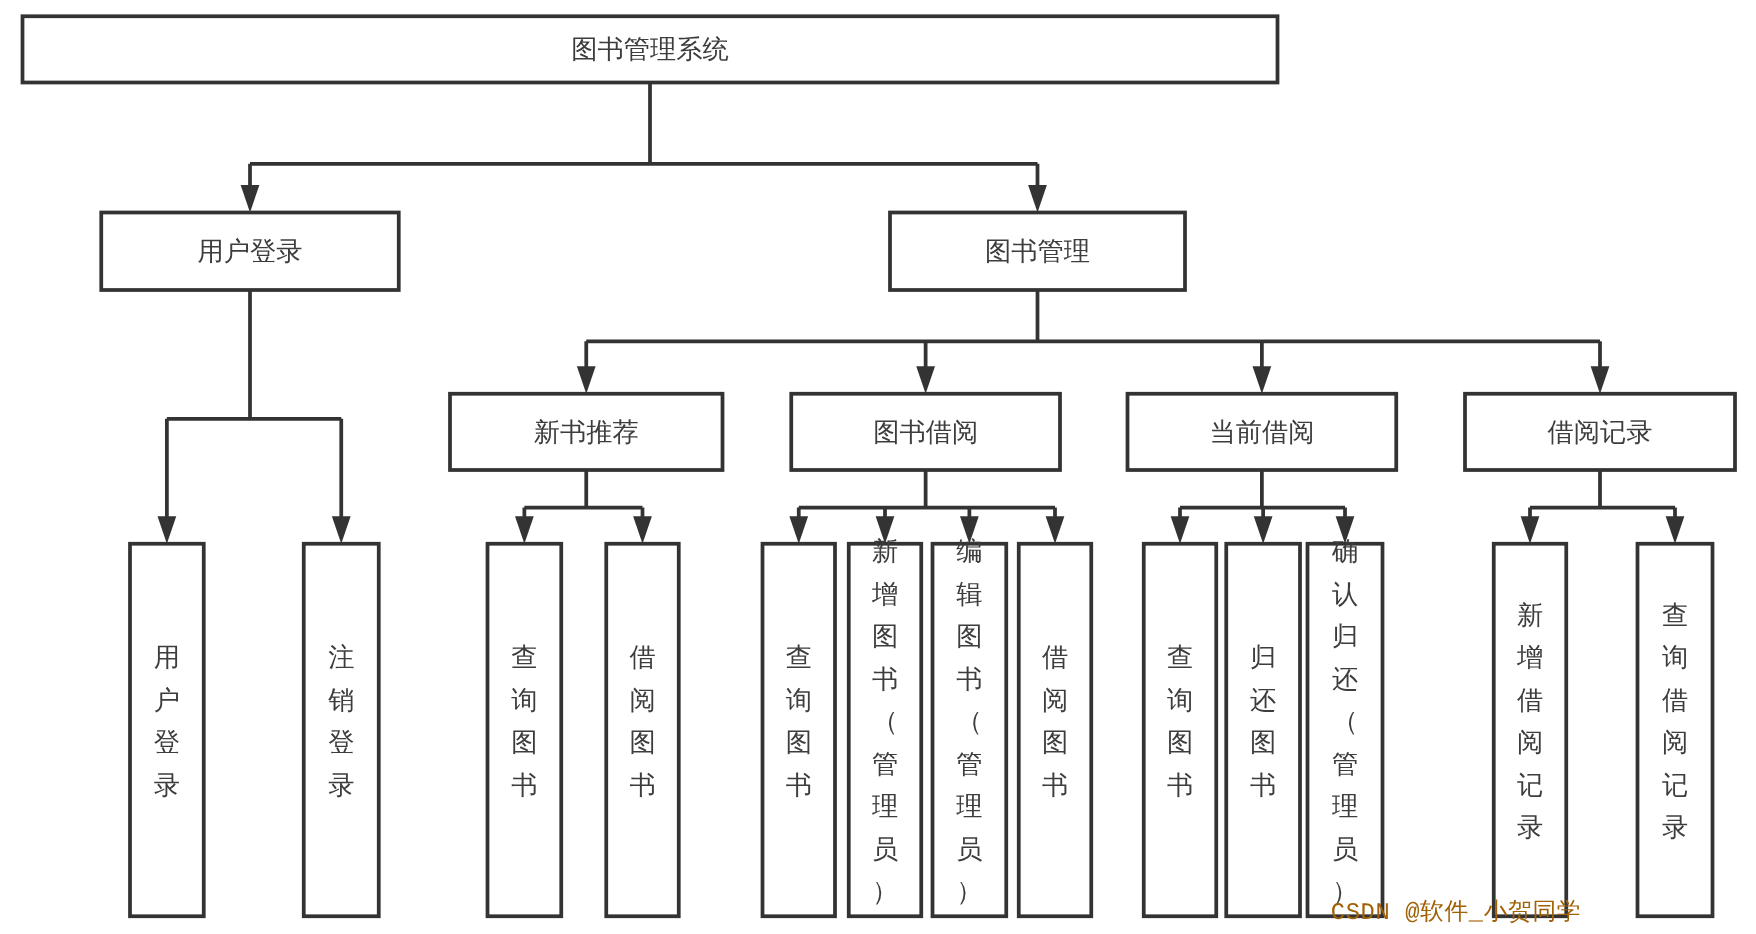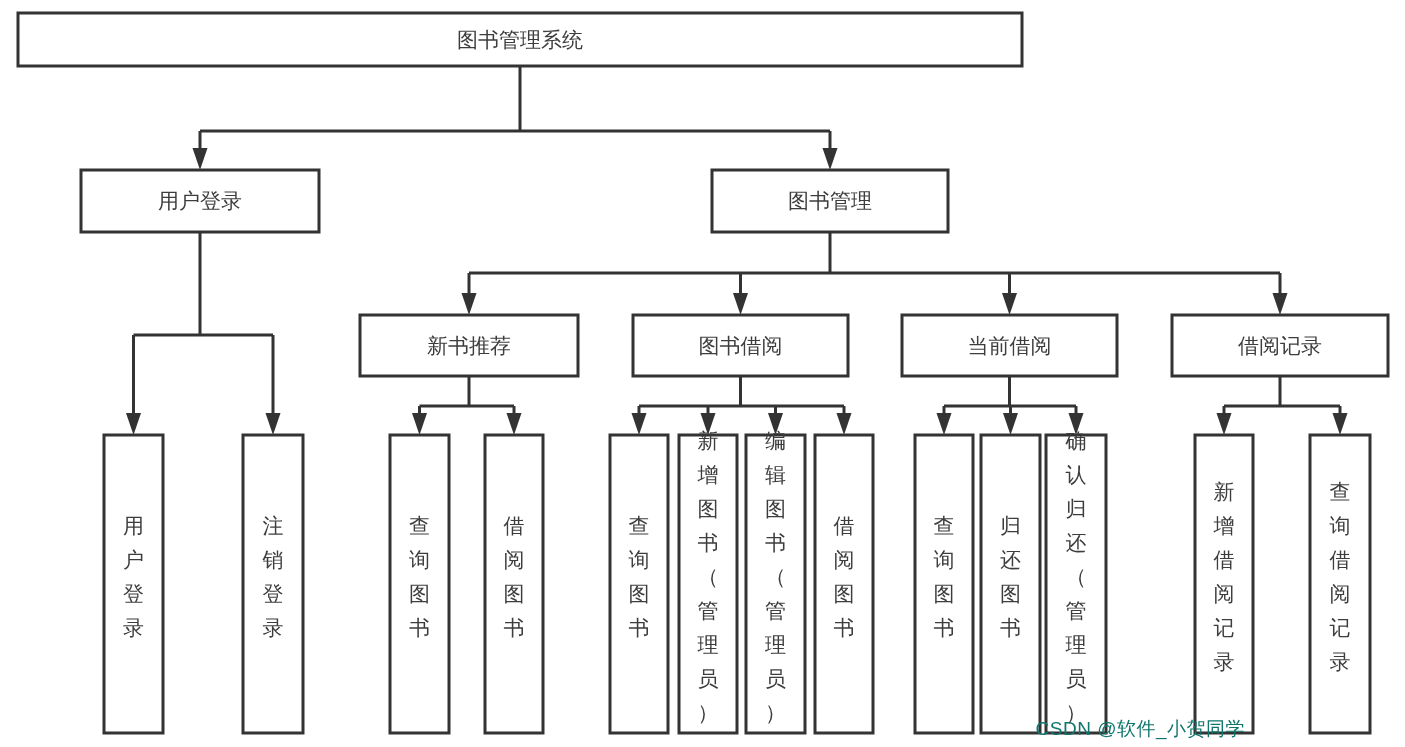--- a/index.html
+++ b/index.html
@@ -49,25 +49,25 @@
     dominant-baseline: central;
   }
   .node-label-vertical {
     fill: #3d3d3d;
     font-family: "DejaVu Sans", "Liberation Sans", sans-serif;
     font-size: 21px;
     text-anchor: middle;
   }
   .watermark-text {
     position: absolute;
-    right: 20px;
+    right: 0;
     bottom: 5px;
-    font-family: Liberation Sans, sans-serif;
+    font-family: Liberation Mono, monospace;
     font-size: 19px;
-    color: #0f766e;
+    color: #a16207;
     white-space: nowrap;
     letter-spacing: 0.5px;
   }
 </style>
 </head>
 <body>
 
 <div id="diagram-root">
   <svg class="diagram-canvas" viewBox="0 0 1405 747">
     <g id="edges-layer">

